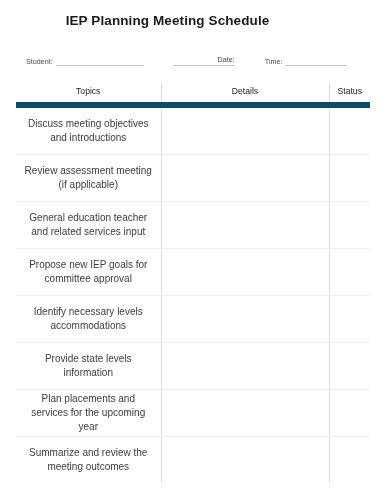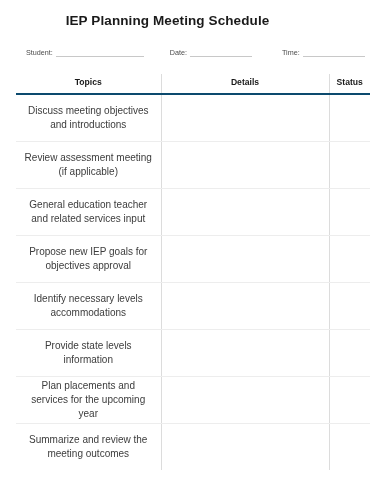--- a/index.html
+++ b/index.html
@@ -29,21 +29,21 @@
     font-weight: bold;
     color: #1a1a1a;
     letter-spacing: 0.1px;
     margin: 0;
     padding-top: 12px;
     line-height: 1.3;
   }
   .meta-row {
     display: flex;
     align-items: flex-end;
-    margin-top: 19px;
+    margin-top: 26px;
     padding: 0 6px 0 10px;
     font-size: 7.2px;
     color: #4a4a4a;
   }
   .meta-field {
     display: flex;
     align-items: flex-end;
     white-space: nowrap;
   }
   .meta-field .meta-label {
@@ -54,40 +54,40 @@
   }
   .meta-field .meta-rule {
     display: inline-block;
     border-bottom: 1px solid #c8c8c8;
     height: 1px;
     margin-left: 3px;
   }
   .field-student .meta-rule { width: 88px; }
   .field-date    .meta-rule { width: 62px; }
   .field-time    .meta-rule { width: 62px; }
-  .field-date { margin-left: 26px; }
+  .field-date { margin-left: 26px; flex-direction: column; }
   .field-time { margin-left: 30px; }
 
   .schedule-table {
     width: 354px;
     margin-top: 17px;
     border-collapse: collapse;
     table-layout: fixed;
   }
   .schedule-table col.col-topics  { width: 145px; }
   .schedule-table col.col-details { width: 168px; }
   .schedule-table col.col-status  { width: 41px; }
 
   .schedule-table th {
     font-size: 8.6px;
-    font-weight: bold;
+    font-weight: normal;
     color: #1a1a1a;
     text-align: center;
     padding: 3px 4px 6px 4px;
-    border-bottom: 2px solid #0c4a6e;
+    border-bottom: 6px solid #0c4a6e;
     vertical-align: bottom;
   }
   .schedule-table th.cell-details,
   .schedule-table th.cell-status {
     border-left: 1px solid #dcdcdc;
   }
   .schedule-table td {
     font-size: 10px;
     color: #3c3c3c;
     text-align: center;
@@ -154,21 +154,21 @@
         <td class="cell-topics">Review assessment meeting (if applicable)</td>
         <td class="cell-details"></td>
         <td class="cell-status"></td>
       </tr>
       <tr>
         <td class="cell-topics">General education teacher and related services input</td>
         <td class="cell-details"></td>
         <td class="cell-status"></td>
       </tr>
       <tr>
-        <td class="cell-topics">Propose new IEP goals for objectives approval</td>
+        <td class="cell-topics">Propose new IEP goals for committee approval</td>
         <td class="cell-details"></td>
         <td class="cell-status"></td>
       </tr>
       <tr>
         <td class="cell-topics">Identify necessary levels accommodations</td>
         <td class="cell-details"></td>
         <td class="cell-status"></td>
       </tr>
       <tr>
         <td class="cell-topics">Provide state levels information</td>

